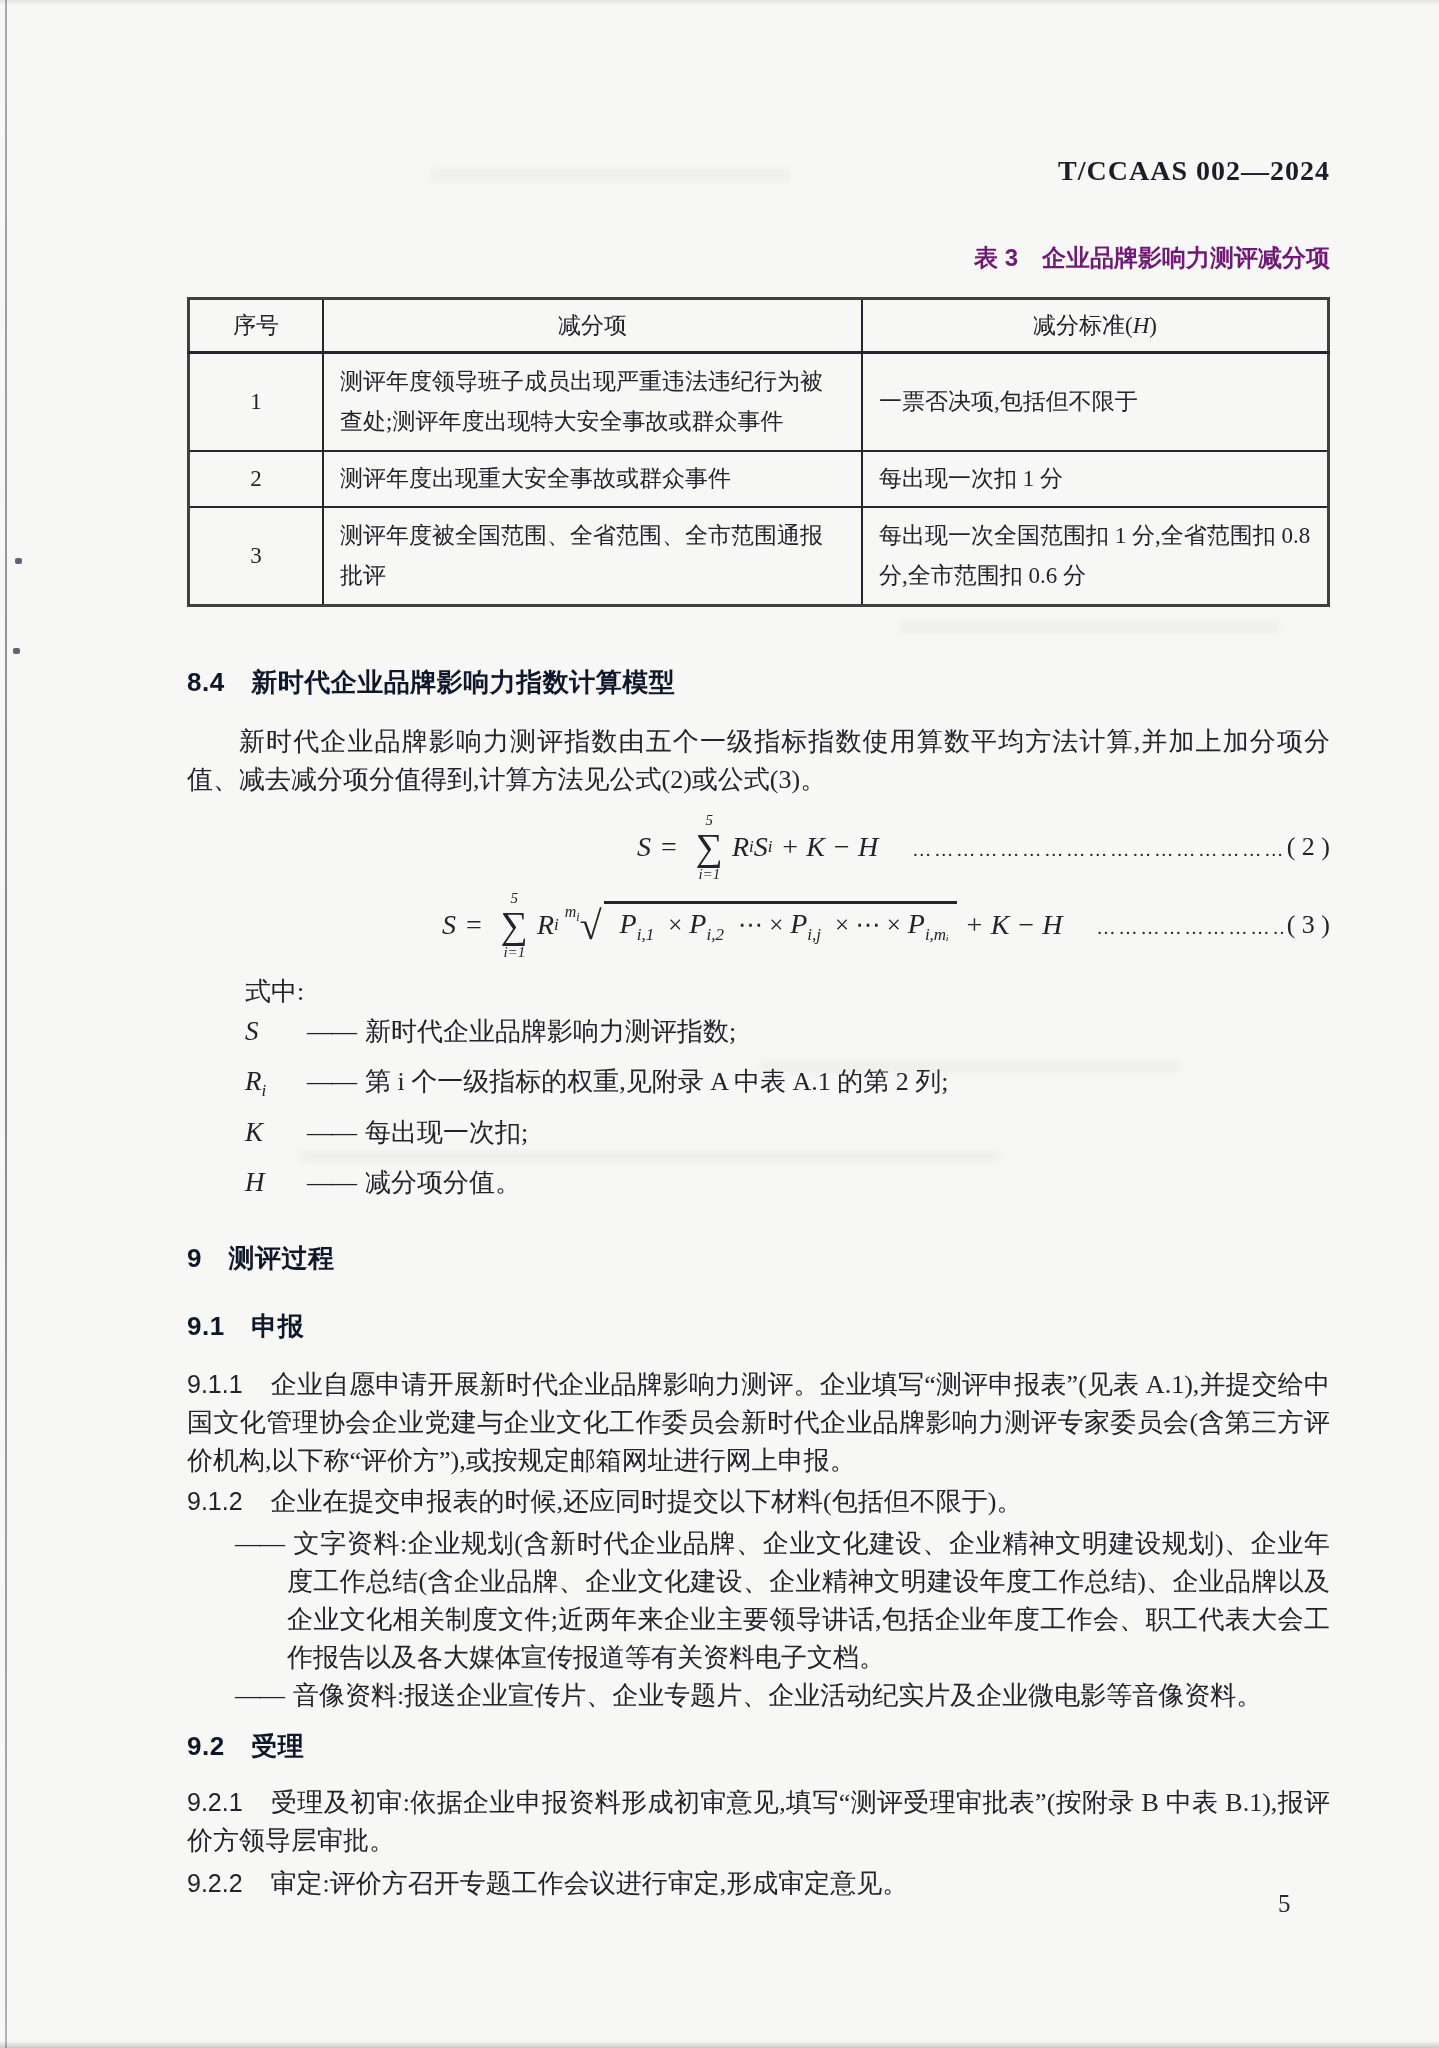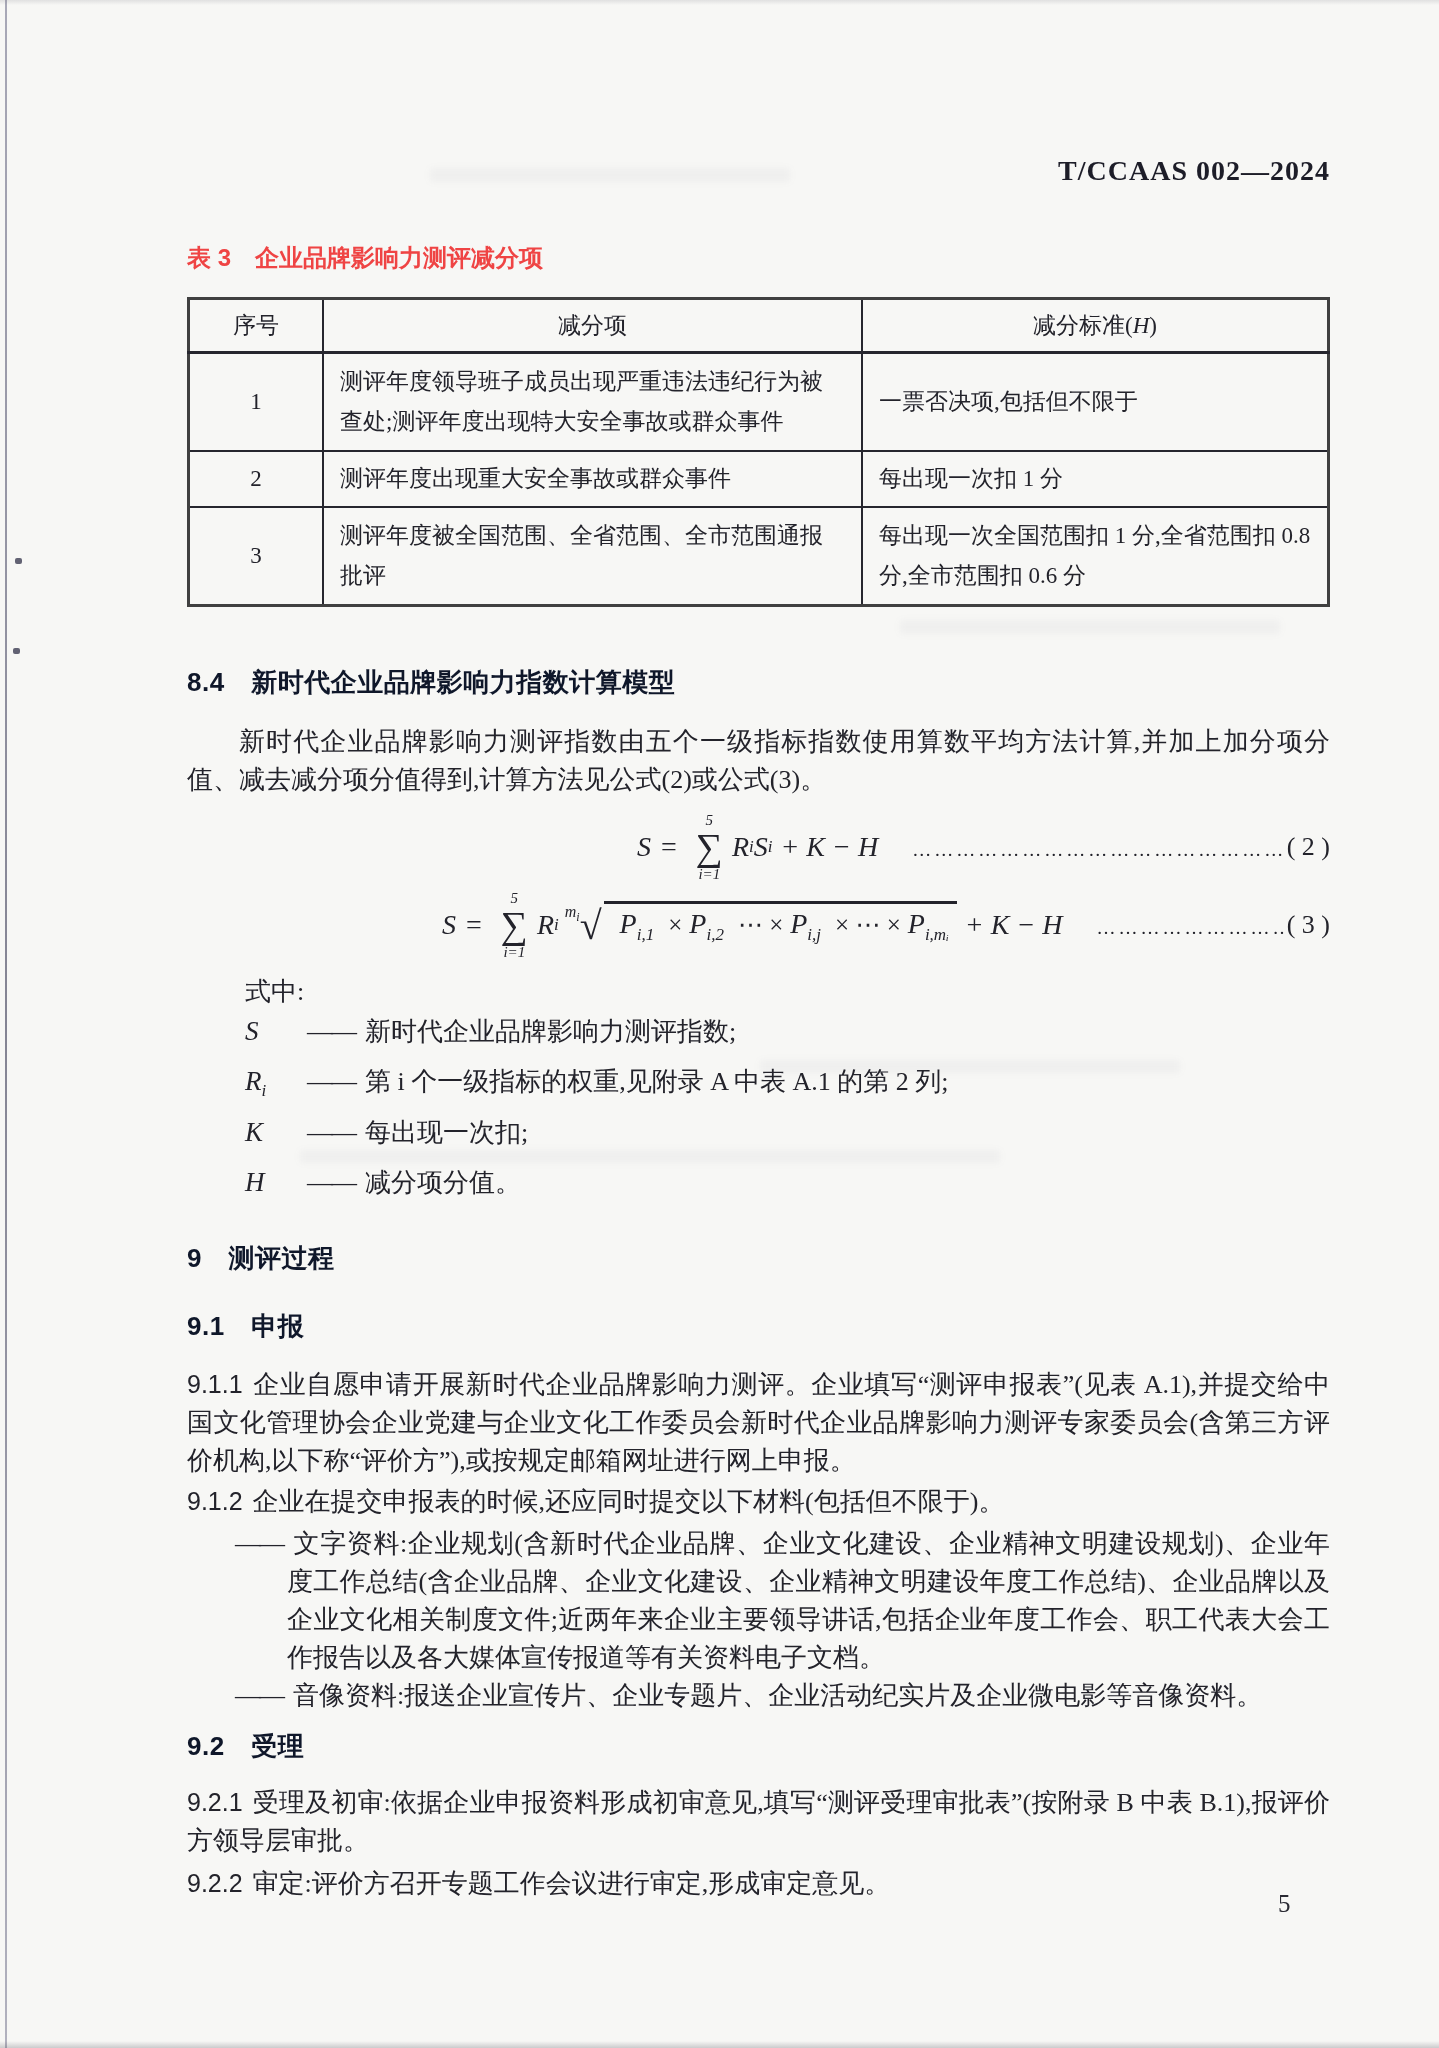--- a/index.html
+++ b/index.html
@@ -17,44 +17,44 @@
   .bottom-shade { position:absolute; bottom:0; left:0; right:0; height:7px;
     background:linear-gradient(rgba(0,0,0,0), rgba(90,90,100,.28)); }
   .ghost { position:absolute; background:rgba(90,90,125,.05); filter:blur(3px); border-radius:3px; }
 
   .doc-number { position:absolute; top:155px; right:109px;
     font-family:"Liberation Serif","DejaVu Serif",serif; font-weight:bold;
     font-size:28px; letter-spacing:1px; color:#1d1d28; }
 
   main { position:absolute; left:187px; top:0; width:1143px; }
 
-  .caption { margin-top:243px; text-align:left; line-height:30px;
+  .caption { margin-top:243px; text-align:right; line-height:30px;
     font-family:"Liberation Sans","DejaVu Sans",sans-serif;
-    font-weight:700; font-size:24px; color:#ef4444; }
+    font-weight:700; font-size:24px; color:#701a75; }
 
   table.t3 { border-collapse:collapse; width:100%; margin-top:24px;
     border:3px solid #404040; font-size:23px; }
   .t3 th, .t3 td { border:2px solid #26262e; }
   .t3 thead th { height:47px; font-weight:normal; text-align:center;
     border-bottom:3px solid #26262e; padding:2px 10px; }
   .t3 th.c1 { width:112px; } .t3 th.c2 { width:517px; }
   .t3 tbody td { padding:4px 16px; line-height:40px; vertical-align:middle; text-align:left; }
   .t3 td.rowno { text-align:center; }
   .t3 tr.r-tall td { height:88px; } .t3 tr.r-short td { height:46px; }
 
   .h-sec { margin-top:58px; line-height:34px;
     font-family:"Liberation Sans","DejaVu Sans",sans-serif;
     font-weight:700; font-size:26px; color:#0f172a; letter-spacing:.5px; }
   .h9   { margin-top:28px; } .h91 { margin-top:34px; } .h92 { margin-top:14px; }
 
   .para { margin:24px 0 0 0; font-size:26px; line-height:38px; text-align:justify; }
   .ind2 { text-indent:52px; }
   .clause { margin:2px 0 0 0; font-size:26px; line-height:38px; text-align:justify; }
   .c911 { margin-top:22px; } .c921 { margin-top:20px; } .c922 { margin-top:4px; }
-  .cnum { font-family:"Liberation Sans","DejaVu Sans",sans-serif; font-size:25px; margin-right:10px; }
+  .cnum { font-family:"Liberation Sans","DejaVu Sans",sans-serif; font-size:25px; margin-right:28px; }
 
   .formula { display:flex; align-items:center; font-size:28px; font-style:italic; white-space:nowrap; }
   .eq2 { margin-top:16px; height:64px; padding-left:450px; }
   .eq3 { margin-top:8px;  height:76px; padding-left:255px; }
   .fvar { font-style:italic; }
   .fop  { font-style:normal; margin:0 10px; }
   .fsub { font-size:17px; font-style:italic; }
   .ftail{ margin-left:8px; }
   .sum  { display:inline-flex; flex-direction:column; align-items:center; margin:0 9px; line-height:1; font-style:normal; }
   .sum .lim { font-size:15px; font-style:italic; line-height:1.1; }

